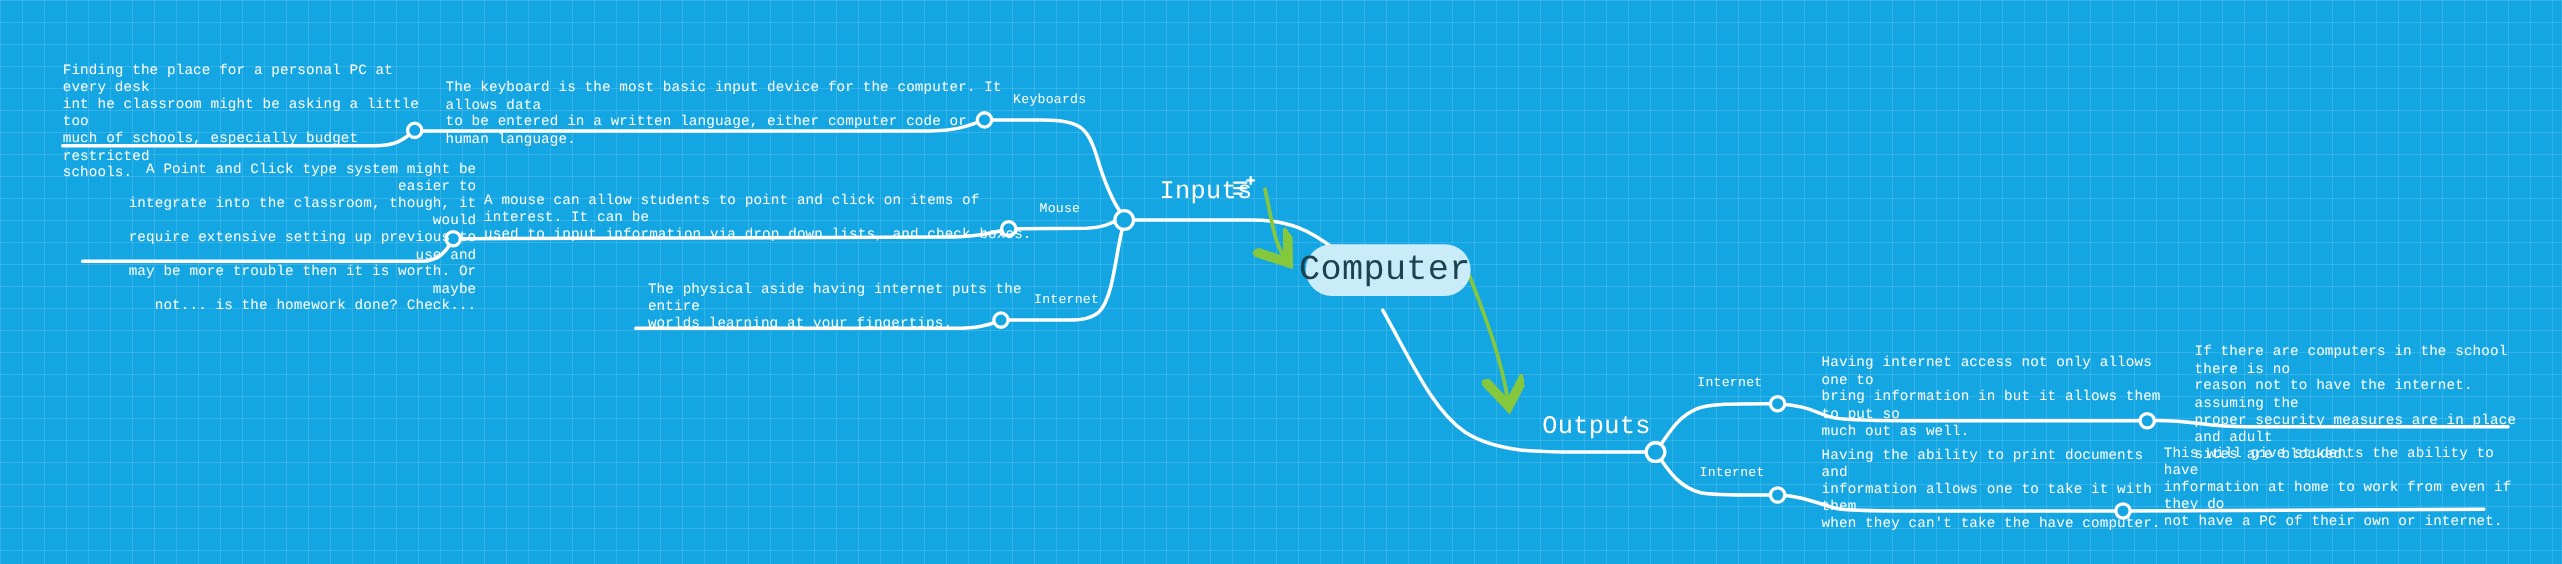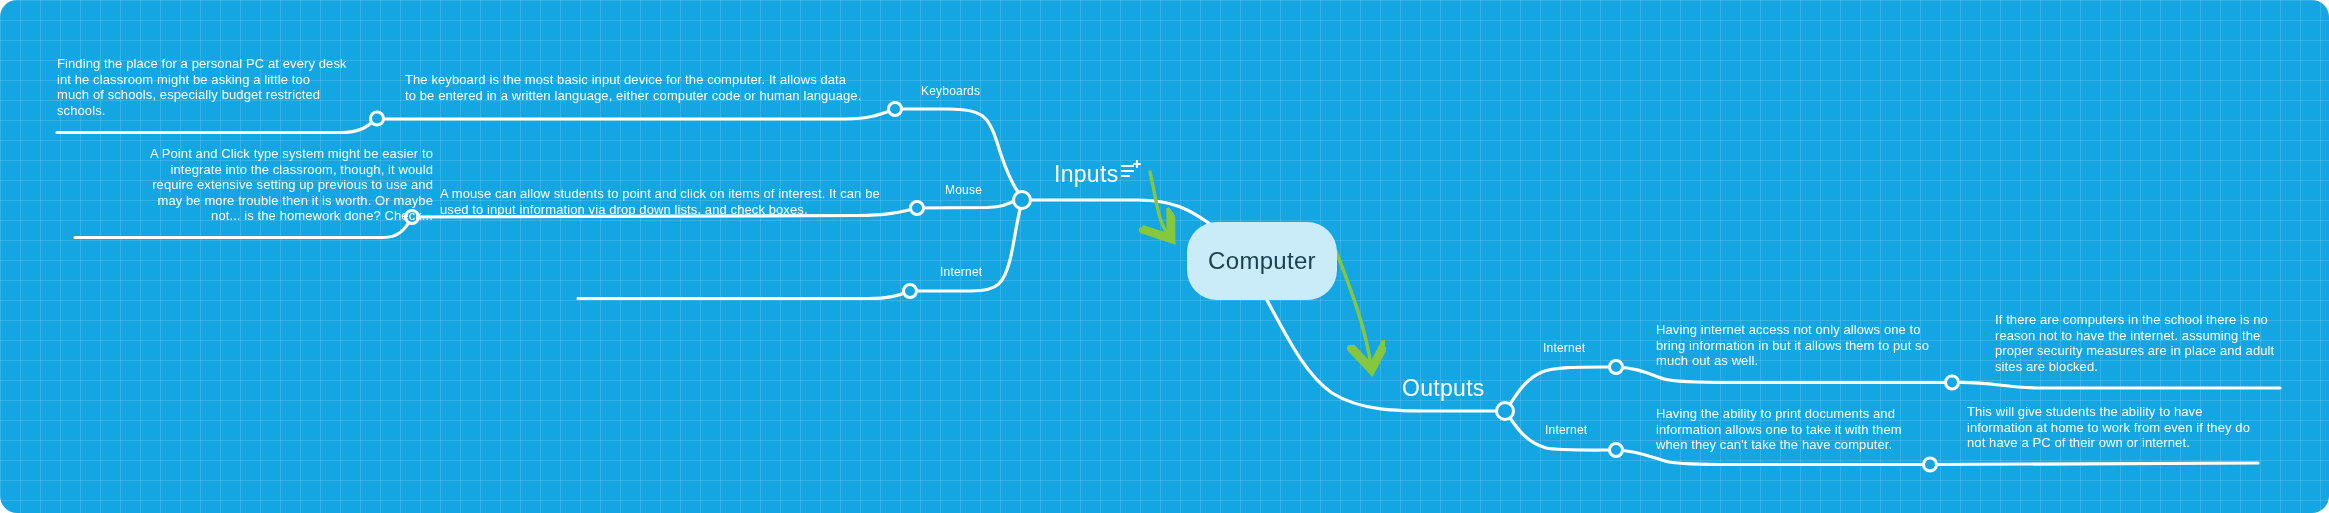--- a/index.html
+++ b/index.html
@@ -5,42 +5,41 @@
   html,body{margin:0;padding:0;}
   .canvas{
     position:relative;
     width:2329px;height:513px;
     overflow:hidden;
     background-color:#14a6e2;
     background-image:
       linear-gradient(rgba(255,255,255,0.13) 1px, transparent 1px),
       linear-gradient(90deg, rgba(255,255,255,0.13) 1px, transparent 1px);
     background-size:20px 20px;
-    font-family:Liberation Sans, sans-serif;
-    border-radius:17px;
+    font-family:Liberation Mono, monospace;
   }
   svg.links{position:absolute;left:0;top:0;width:2329px;height:513px;}
   .wire{fill:none;stroke:#ffffff;stroke-width:3.2;stroke-linecap:round;}
   .dot{fill:#14a6e2;stroke:#ffffff;stroke-width:3;}
   .hint-arrow{fill:none;stroke:#85c73d;stroke-width:3.4;stroke-linecap:round;}
   .note{
     position:absolute;color:#ffffff;font-size:13px;line-height:15.5px;
     white-space:pre-line;letter-spacing:0.1px;
   }
   .branch-label{
     position:absolute;color:#ffffff;font-size:12px;letter-spacing:0.2px;
   }
   .section-label{
     position:absolute;color:#ffffff;font-size:23px;letter-spacing:0.3px;
   }
   .center-node{
-    position:absolute;left:1187px;top:222px;width:150px;height:78px;
+    position:absolute;left:1187px;top:222px;width:150px;height:47px;
     background:#c9ecf8;border-radius:30px;
-    display:flex;align-items:center;justify-content:center;
-    color:#1d4152;font-size:24px;letter-spacing:0.3px;font-weight:500;
+    display:flex;align-items:center;justify-content:flex-end;
+    color:#1d4152;font-size:32px;letter-spacing:0.3px;font-weight:500;
   }
 </style>
 </head>
 <body>
 
 <div class="canvas">
 
   <svg class="links" viewBox="0 0 2329 513">
     <defs>
       <marker id="ah" markerWidth="12" markerHeight="12" refX="7" refY="5" orient="auto">
@@ -105,22 +104,24 @@
 int he classroom might be asking a little too
 much of schools, especially budget restricted
 schools.</div>
   <div class="note" style="left:405px;top:72px;width:510px;">The keyboard is the most basic input device for the computer. It allows data
 to be entered in a written language, either computer code or human language.</div>
   <div class="note" style="left:93px;top:146px;width:340px;text-align:right;">A Point and Click type system might be easier to
 integrate into the classroom, though, it would
 require extensive setting up previous to use and
 may be more trouble then it is worth. Or maybe
 not... is the homework done? Check...</div>
-  <div class="note" style="left:440px;top:174px;width:510px;margin-top:12px;">A mouse can allow students to point and click on items of interest. It can be
+  <div class="note" style="left:440px;top:174px;width:510px;">A mouse can allow students to point and click on items of interest. It can be
 used to input information via drop down lists, and check boxes.</div>
+  <div class="note" style="left:589px;top:255px;width:340px;">The physical aside having internet puts the entire
+worlds learning at your fingertips.</div>
 
   <div class="note" style="left:1656px;top:322px;width:320px;">Having internet access not only allows one to
 bring information in but it allows them to put so
 much out as well.</div>
   <div class="note" style="left:1995px;top:312px;width:320px;">If there are computers in the school there is no
 reason not to have the internet. assuming the
 proper security measures are in place and adult
 sites are blocked.</div>
   <div class="note" style="left:1656px;top:406px;width:310px;">Having the ability to print documents and
 information allows one to take it with them

